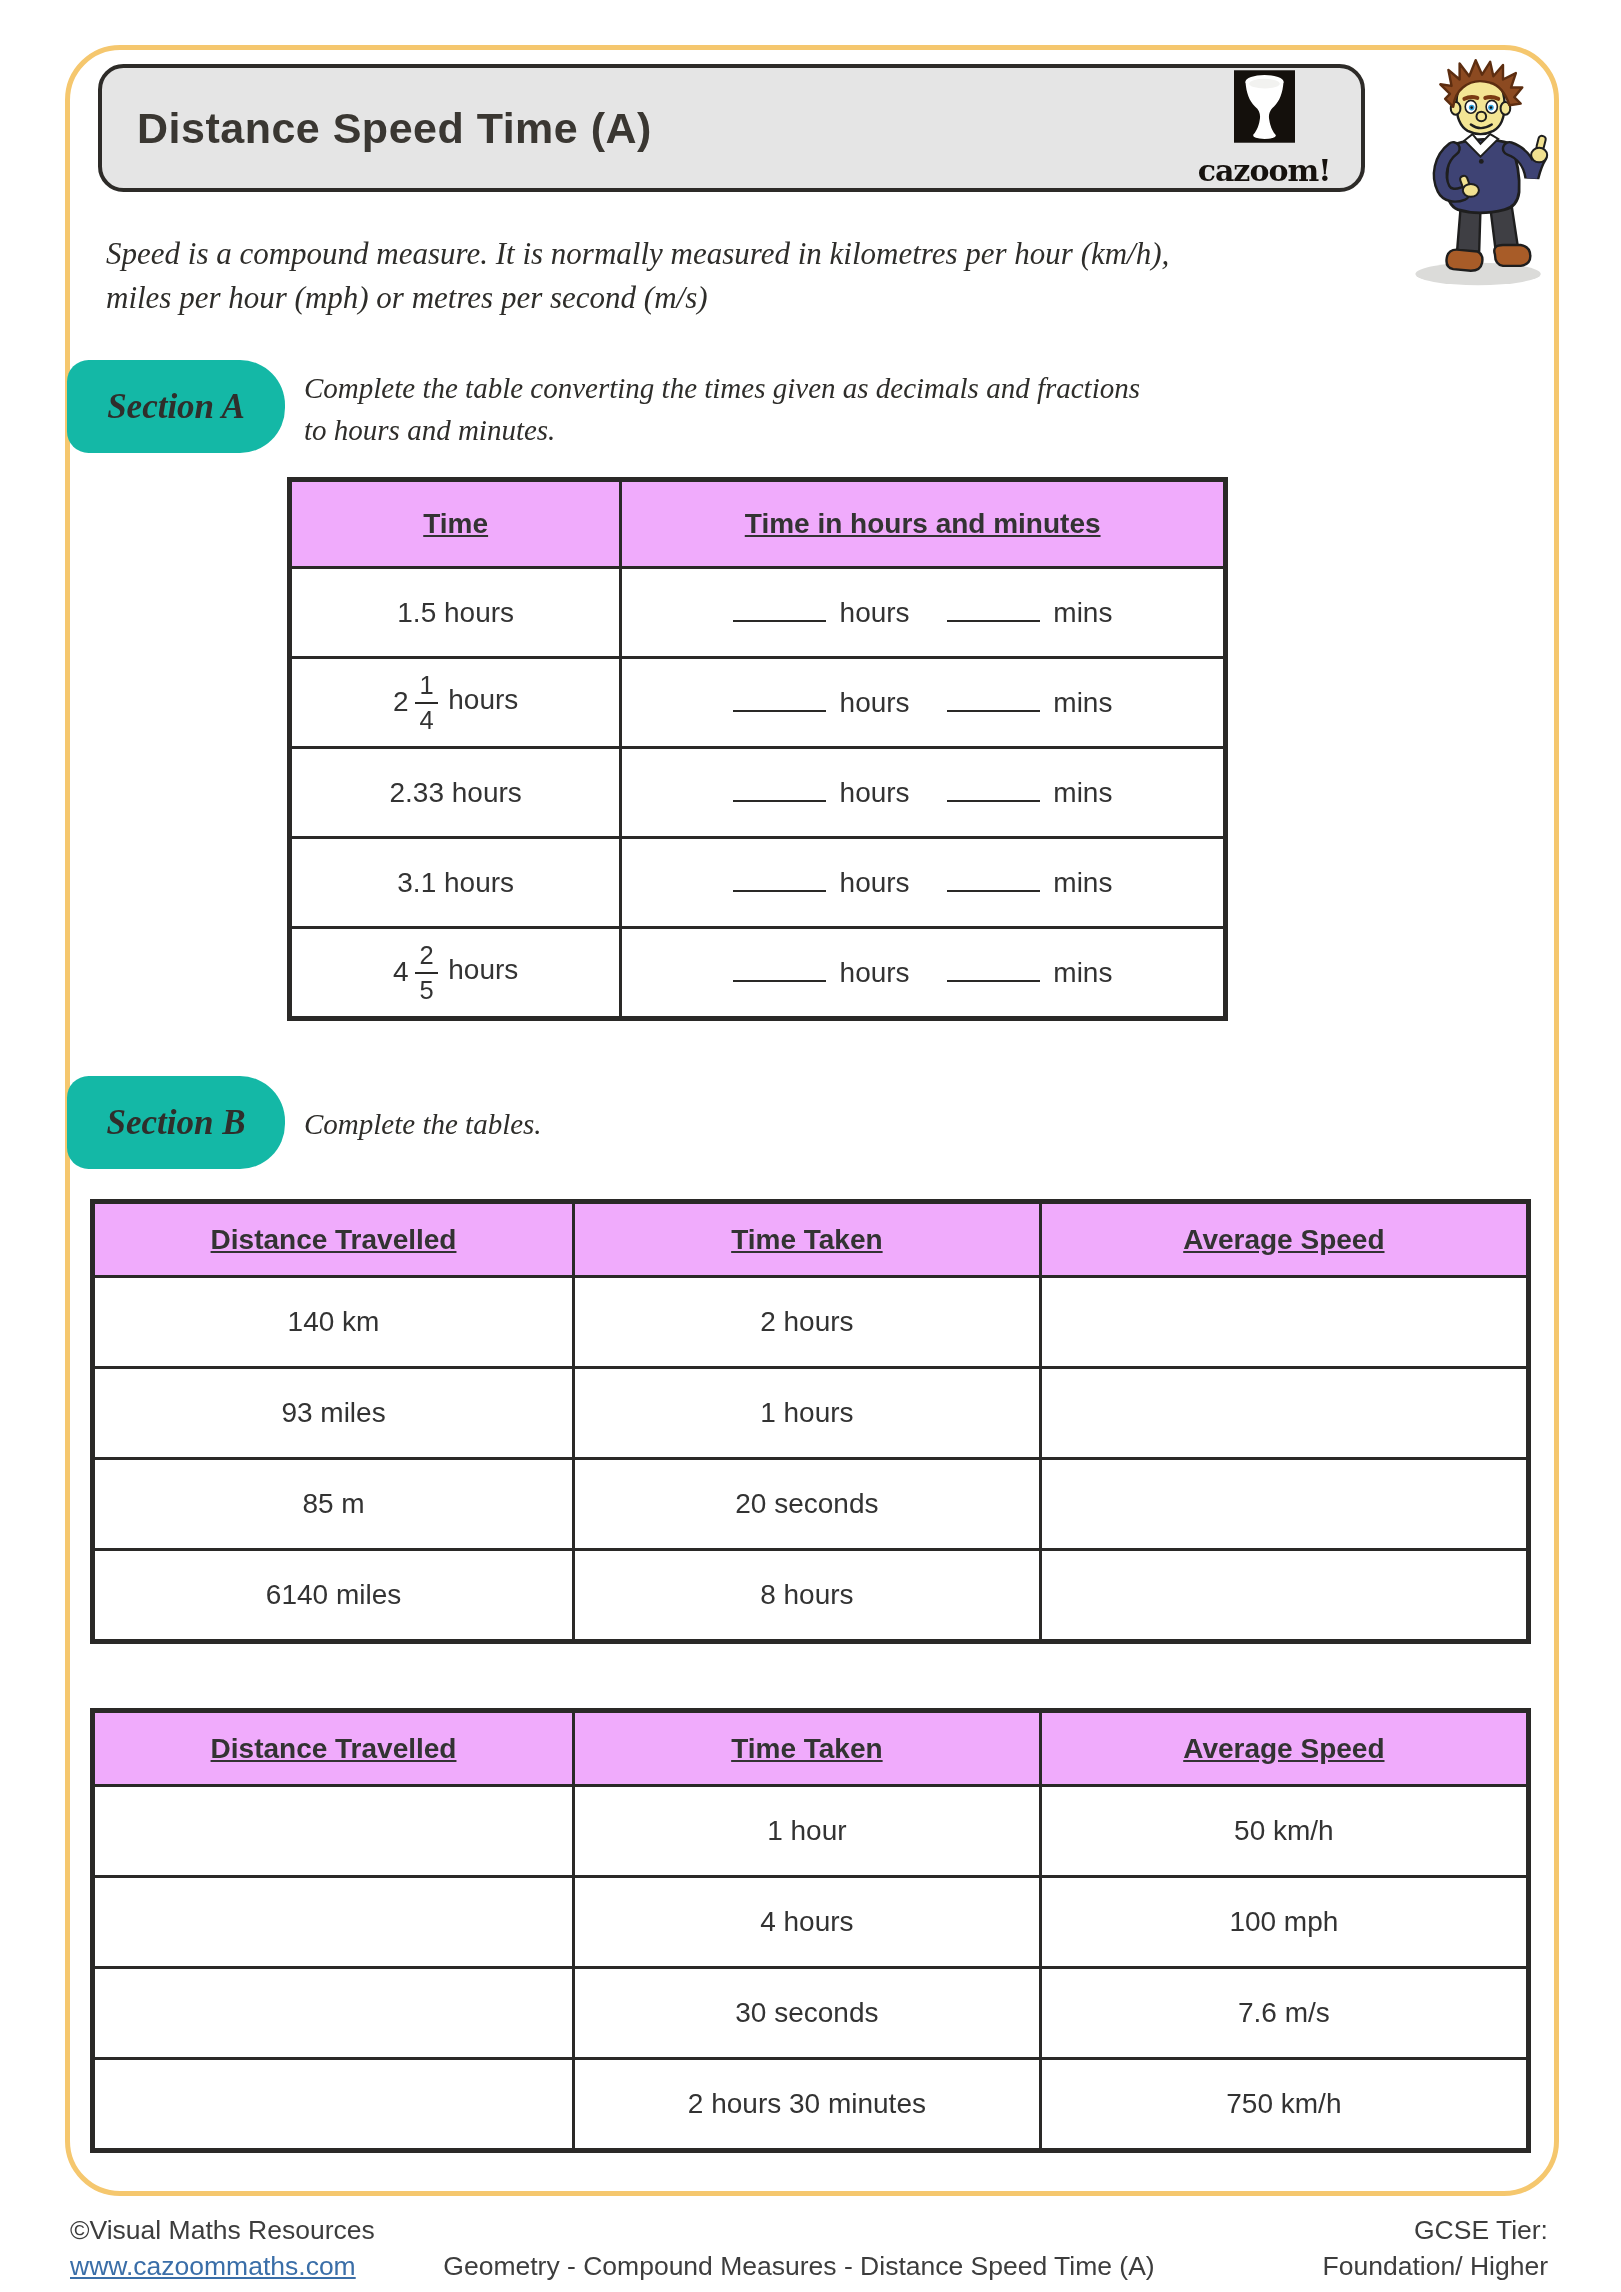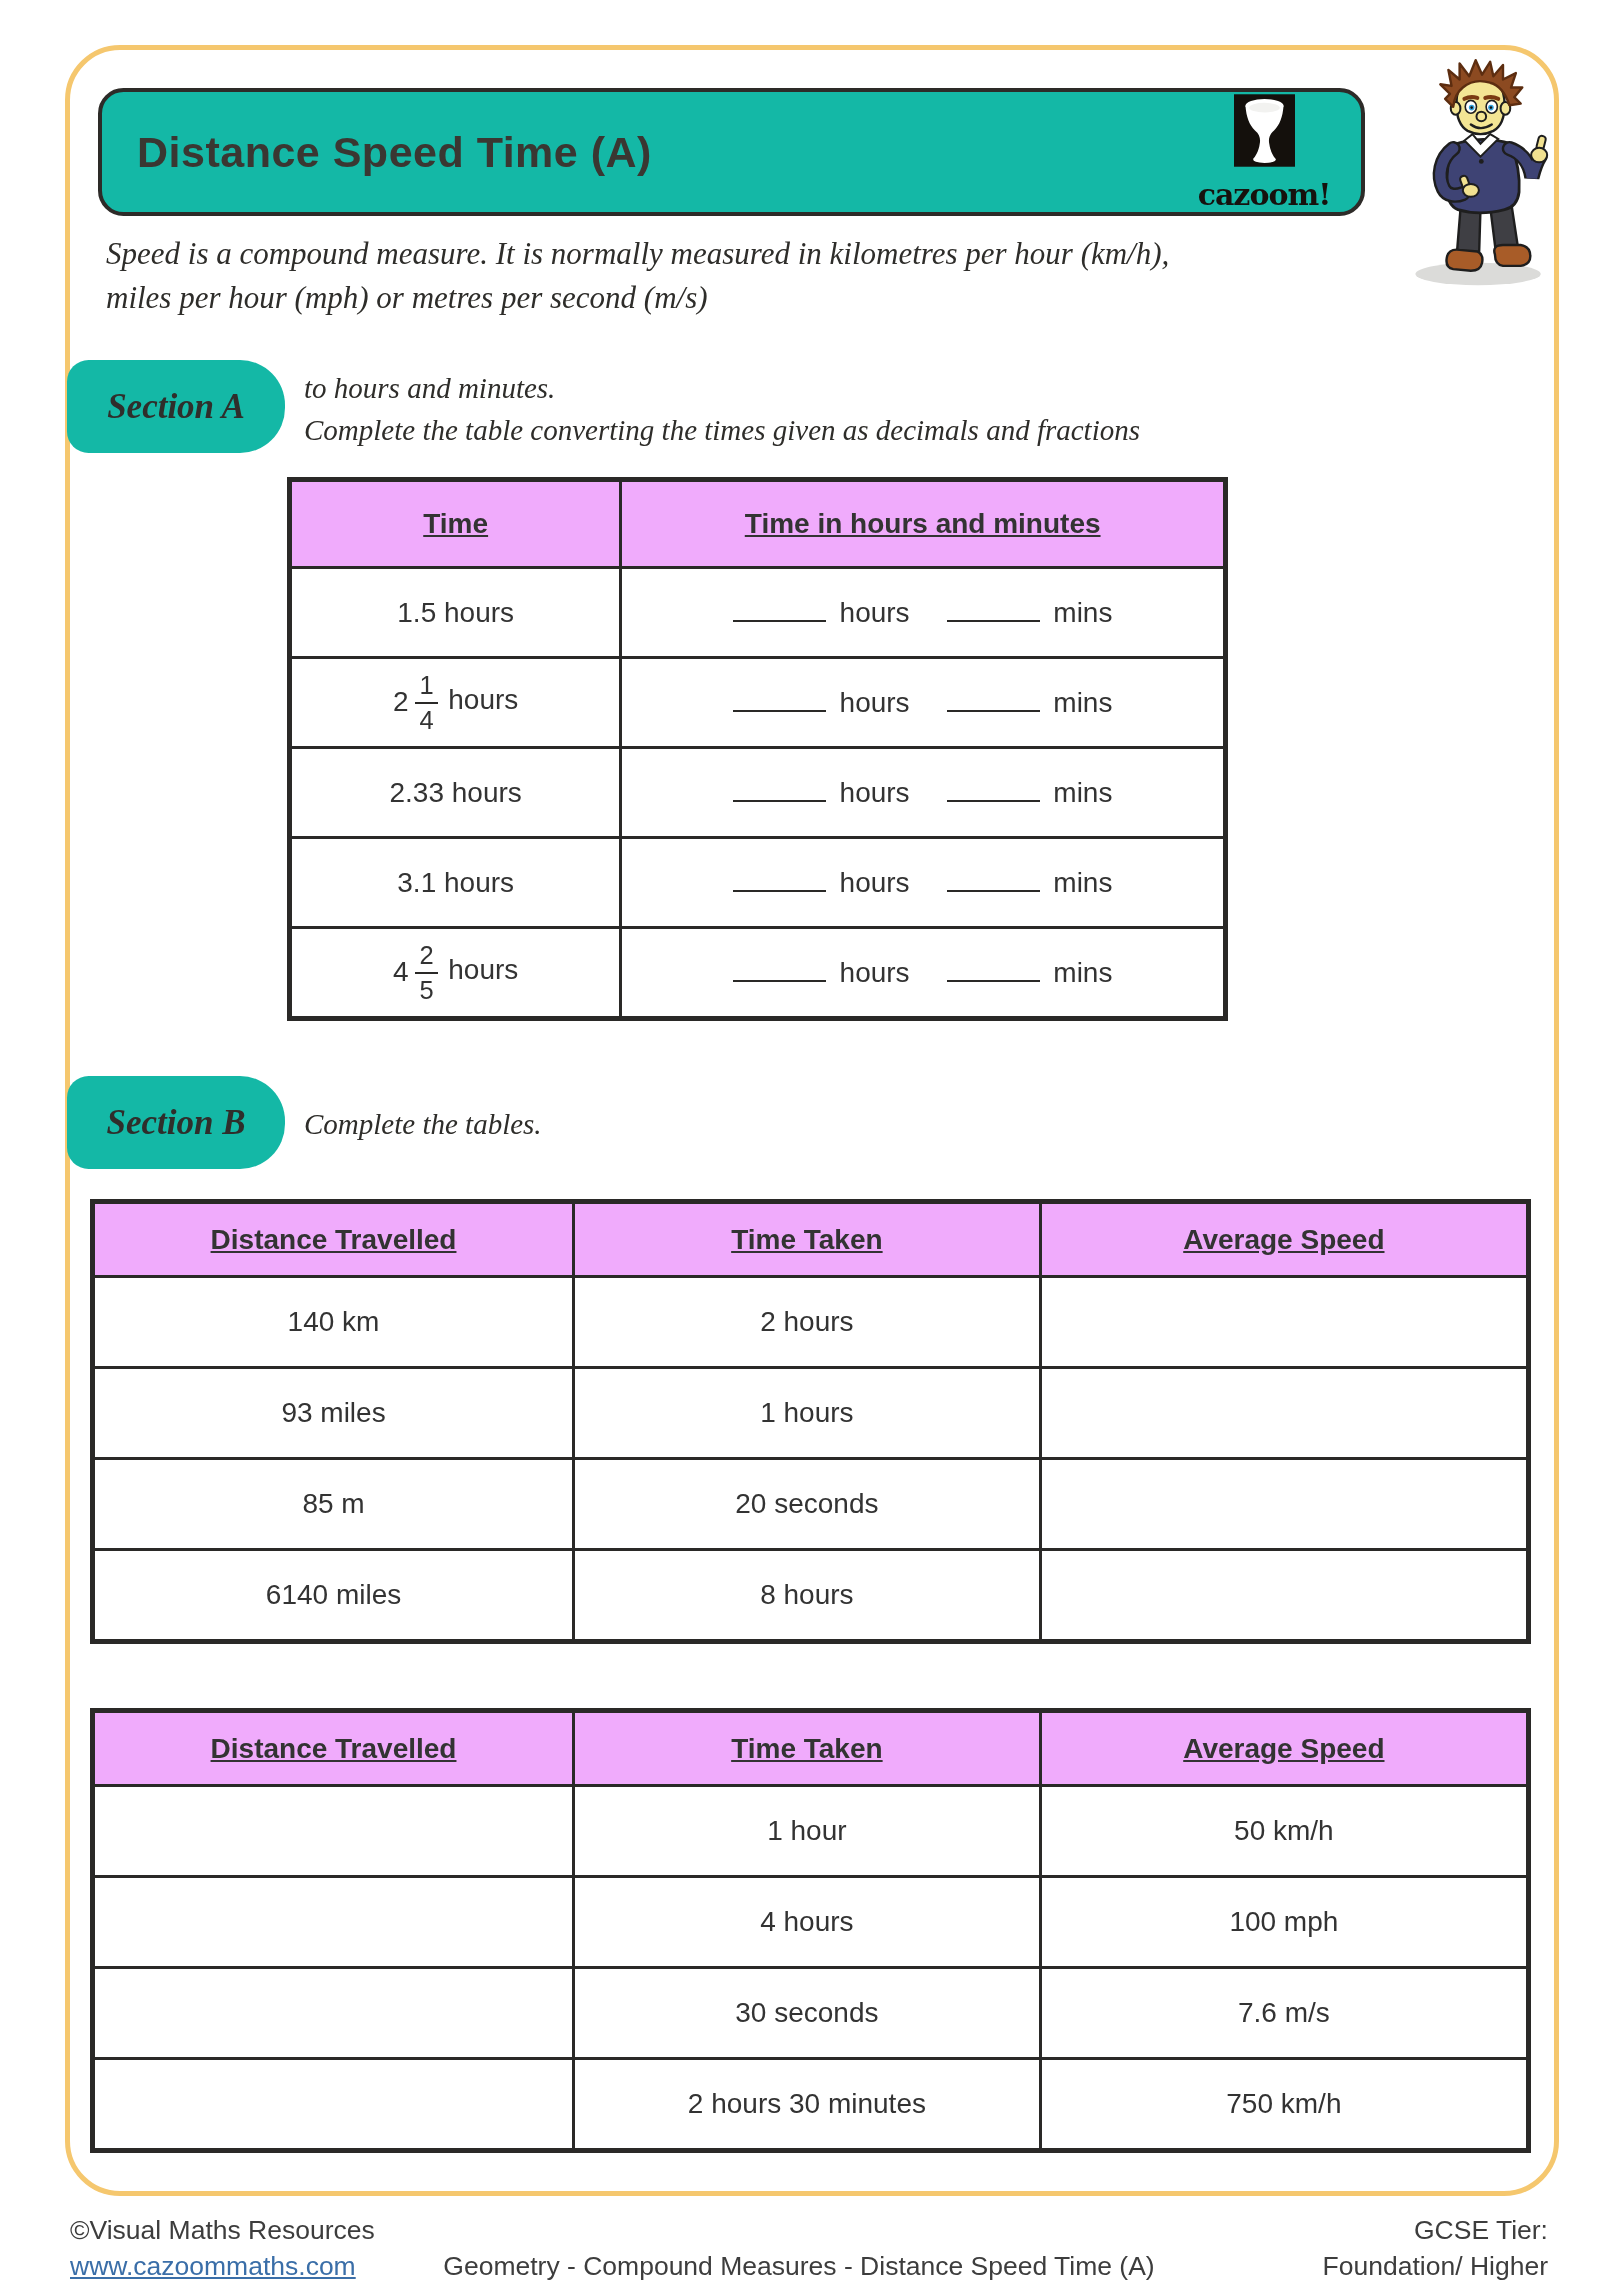--- a/index.html
+++ b/index.html
@@ -2,22 +2,22 @@
 <html><head>
 <meta charset="utf-8">
 <style>
   html,body{margin:0;padding:0;background:#ffffff;}
   .page{position:relative;width:1621px;height:2293px;background:#fff;
         font-family:"Liberation Sans",sans-serif;color:#2E2D2A;overflow:hidden;}
 
   .outer-border{position:absolute;left:65px;top:45px;width:1484px;height:2141px;
         border:5.9px solid #F5C76E;border-radius:55px;}
 
-  .title-box{position:absolute;left:98px;top:88px;width:1259px;height:120px;
-        background:#14b8a6;border:4.9px solid #2D2B28;border-radius:25.5px;
+  .title-box{position:absolute;left:98px;top:64px;width:1259px;height:120px;
+        background:#e5e5e5;border:4.9px solid #2D2B28;border-radius:25.5px;
         display:flex;align-items:center;}
   .page-title{font-size:43px;font-weight:bold;letter-spacing:0.5px;color:#3A3732;padding-left:35px;}
   .logo-block{position:absolute;right:23.5px;top:50%;transform:translateY(-50%);width:147px;text-align:center;}
   .logo-drum{display:block;margin:0 auto;}
   .logo-text{font-family:"DejaVu Serif",serif;font-weight:bold;font-size:30px;
         letter-spacing:-1px;color:#16120E;line-height:1;margin-top:13px;}
 
   .mascot{position:absolute;left:1396px;top:57px;width:169px;height:233px;}
 
   .intro{position:absolute;left:106px;top:232px;width:1294px;
@@ -121,22 +121,22 @@
     <path d="M88,84 Q100,93 114,84" stroke="#1E1E1E" stroke-width="3" fill="none" stroke-linecap="round"></path>
   </svg>
 
   <div class="intro">
     <div>Speed is a compound measure. It is normally measured in kilometres per hour (km/h),</div>
     <div>miles per hour (mph) or metres per second (m/s)</div>
   </div>
 
   <div class="section-label" id="section-a-label">Section A</div>
   <div class="instruction" id="instruction-a">
+    <div>Complete the table converting the times given as decimals and fractions</div>
     <div>to hours and minutes.</div>
-    <div>Complete the table converting the times given as decimals and fractions</div>
   </div>
 
   <table class="wtable" id="table-a">
     <colgroup>
         <col style="width:35.4%">
         <col style="width:64.6%">
       </colgroup>
     <tbody>
       <tr>
         <th>Time</th>

